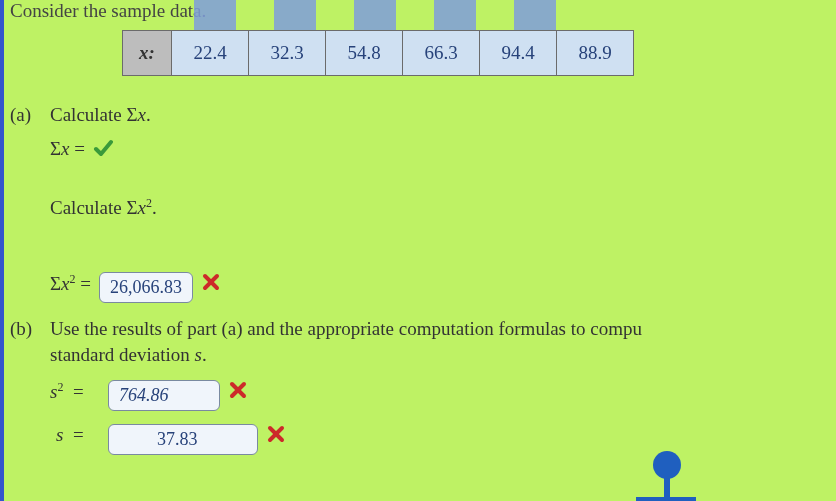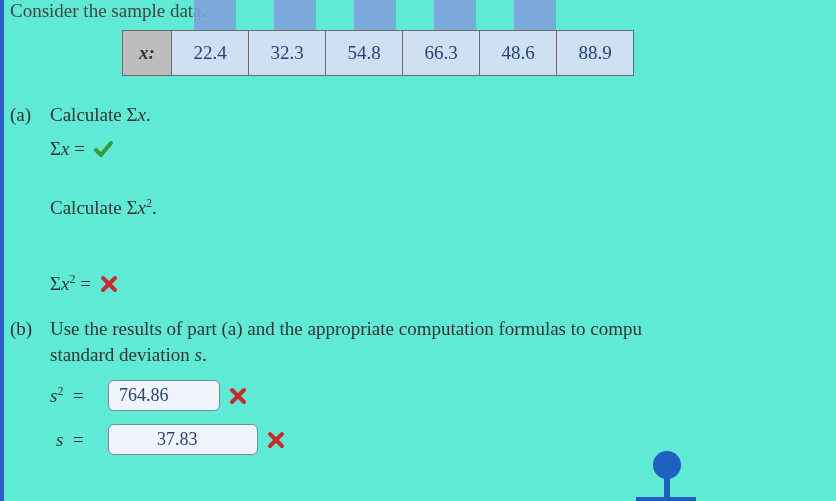--- a/index.html
+++ b/index.html
@@ -16,21 +16,21 @@
     position: absolute;
     height: 30px;
     background: #7f9edb;
     opacity: 0.85;
     z-index: 3;
   }
   .page-bg {
     position: relative;
     width: 836px;
     height: 501px;
-    background: #5eead4;
+    background: #bef264;
     border-left: 4px solid #3355cc;
     box-sizing: border-box;
   }
   .intro {
     position: absolute;
     top: 0;
     left: 6px;
     font-size: 19px;
     color: #444;
   }
@@ -64,21 +64,21 @@
     color: #333;
   }
   .prompt {
     position: absolute;
     font-size: 19px;
     color: #333;
   }
   .eq-row {
     position: absolute;
     display: flex;
-    align-items: center;
+    align-items: flex-start;
     gap: 8px;
   }
   .eq-label {
     font-size: 19px;
     color: #333;
     font-family: Georgia, serif;
     white-space: nowrap;
   }
   .eq-label i { font-style: italic; }
   sup { font-size: 12px; vertical-align: super; }
@@ -145,21 +145,21 @@
   <div class="intro">Consider the sample data.</div>
 
   <table class="data-table">
     <tbody>
         <tr>
       <td class="xh">x:</td>
       <td class="val">22.4</td>
       <td class="val">32.3</td>
       <td class="val">54.8</td>
       <td class="val">66.3</td>
-      <td class="val">48.6</td>
+      <td class="val">94.4</td>
       <td class="val">88.9</td>
     </tr>
   </tbody>
     </table>
 
   <div class="part-label" style="top:104px;left:6px;">(a)</div>
   <div class="prompt" style="top:104px;left:46px;">Calculate Σ<i>x</i>.</div>
 
   <div class="eq-row" style="top:138px;left:46px;">
     <span class="eq-label">Σ<i>x</i> =</span>
@@ -167,35 +167,36 @@
       <svg width="20" height="20" viewBox="0 0 20 20">
           <polyline points="3,11 8,16 18,4" fill="none" stroke="#3a9a3a" stroke-width="4" stroke-linecap="round" stroke-linejoin="round"></polyline>
         </svg>
     </span>
   </div>
 
   <div class="prompt" style="top:196px;left:46px;">Calculate Σ<i>x</i><sup>2</sup>.</div>
 
   <div class="eq-row" style="top:232px;left:46px;margin-top:40px;">
     <span class="eq-label">Σ<i>x</i><sup>2</sup> =</span>
+    <span class="answer-box">26,066.83</span>
     <span class="feedback-icon">
       <svg width="20" height="20" viewBox="0 0 20 20">
           <line x1="4" y1="4" x2="16" y2="16" stroke="#cc2a2a" stroke-width="4" stroke-linecap="round"></line>
           <line x1="16" y1="4" x2="4" y2="16" stroke="#cc2a2a" stroke-width="4" stroke-linecap="round"></line>
         </svg>
     </span>
   </div>
 
   <div class="part-label" style="top:318px;left:6px;">(b)</div>
   <div class="prompt" style="top:318px;left:46px; width:790px;">Use the results of part (a) and the appropriate computation formulas to compu</div>
   <div class="prompt" style="top:344px;left:46px;">standard deviation <i>s</i>.</div>
 
   <div class="eq-row" style="top:380px;left:46px;">
     <span class="eq-label" style="min-width:50px;"><i>s</i><sup>2</sup>&nbsp;&nbsp;=</span>
-    <span class="answer-box" style="min-width:90px;">764.86</span>
+    <span class="answer-box" style="min-width:90px;font-style:italic;">764.86</span>
     <span class="feedback-icon">
       <svg width="20" height="20" viewBox="0 0 20 20">
           <line x1="4" y1="4" x2="16" y2="16" stroke="#cc2a2a" stroke-width="4" stroke-linecap="round"></line>
           <line x1="16" y1="4" x2="4" y2="16" stroke="#cc2a2a" stroke-width="4" stroke-linecap="round"></line>
         </svg>
     </span>
   </div>
 
   <div class="eq-row" style="top:424px;left:52px;">
     <span class="eq-label" style="min-width:44px;"><i>s</i>&nbsp;&nbsp;=</span>

